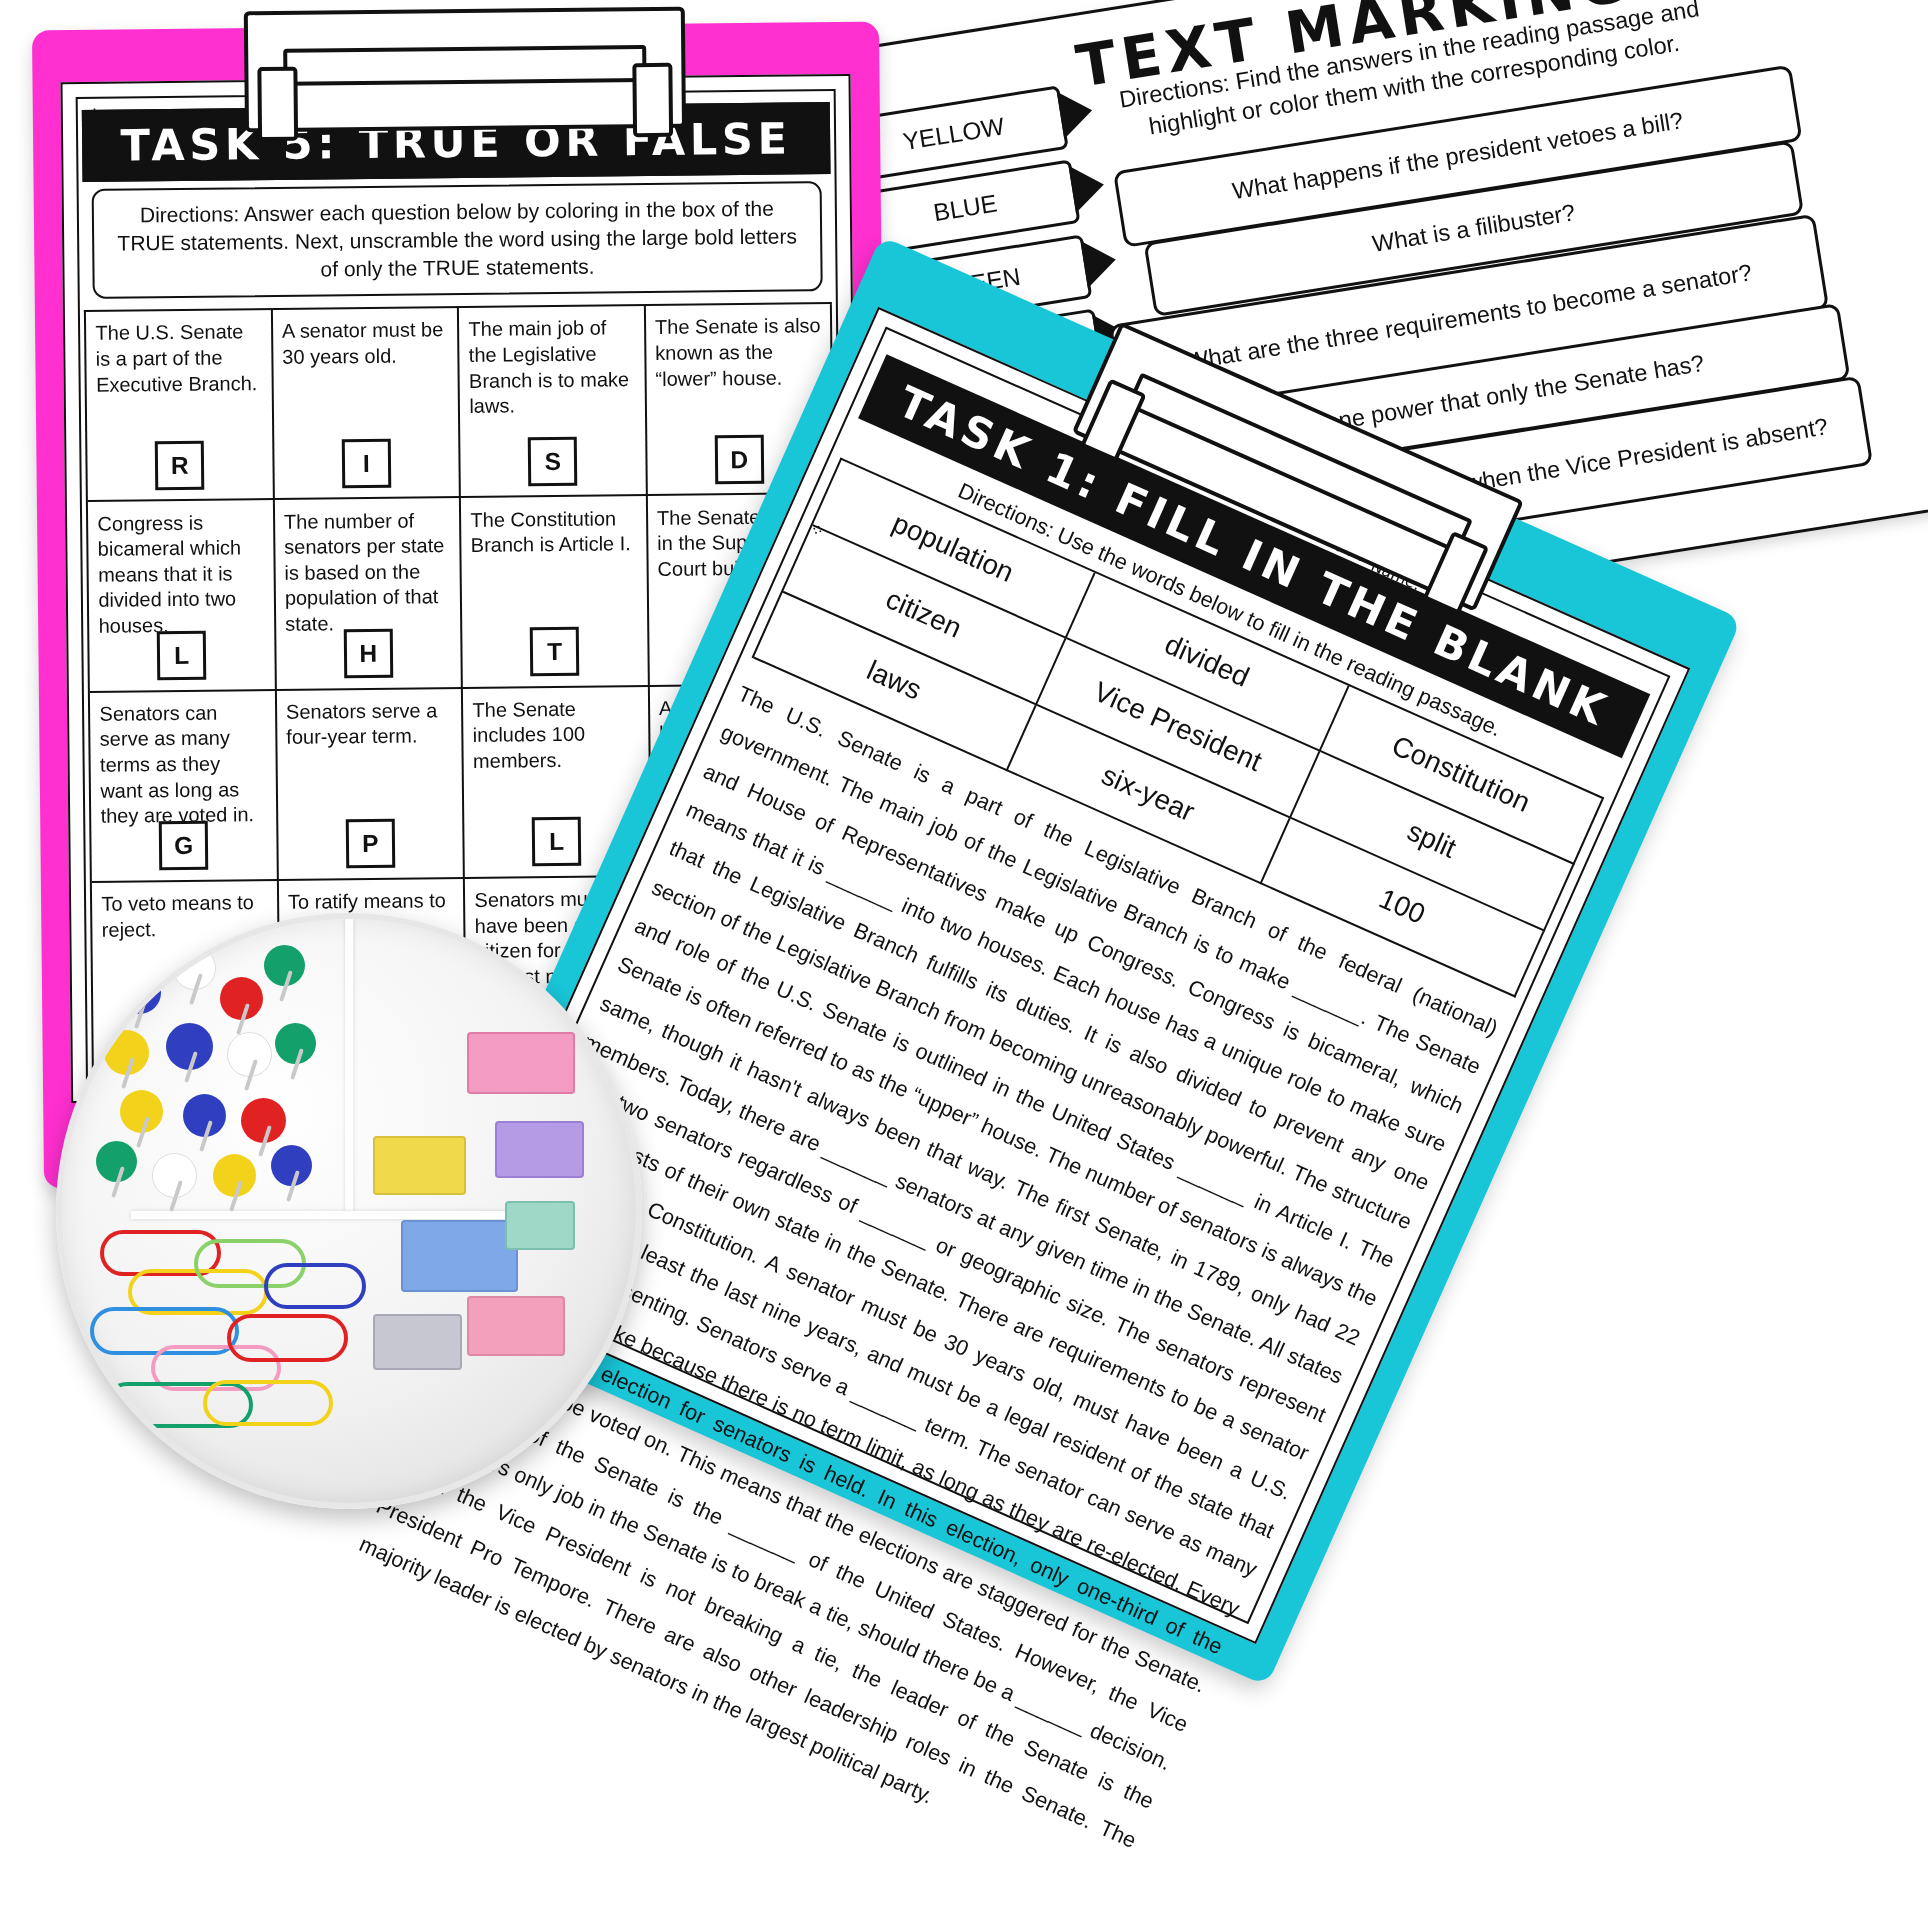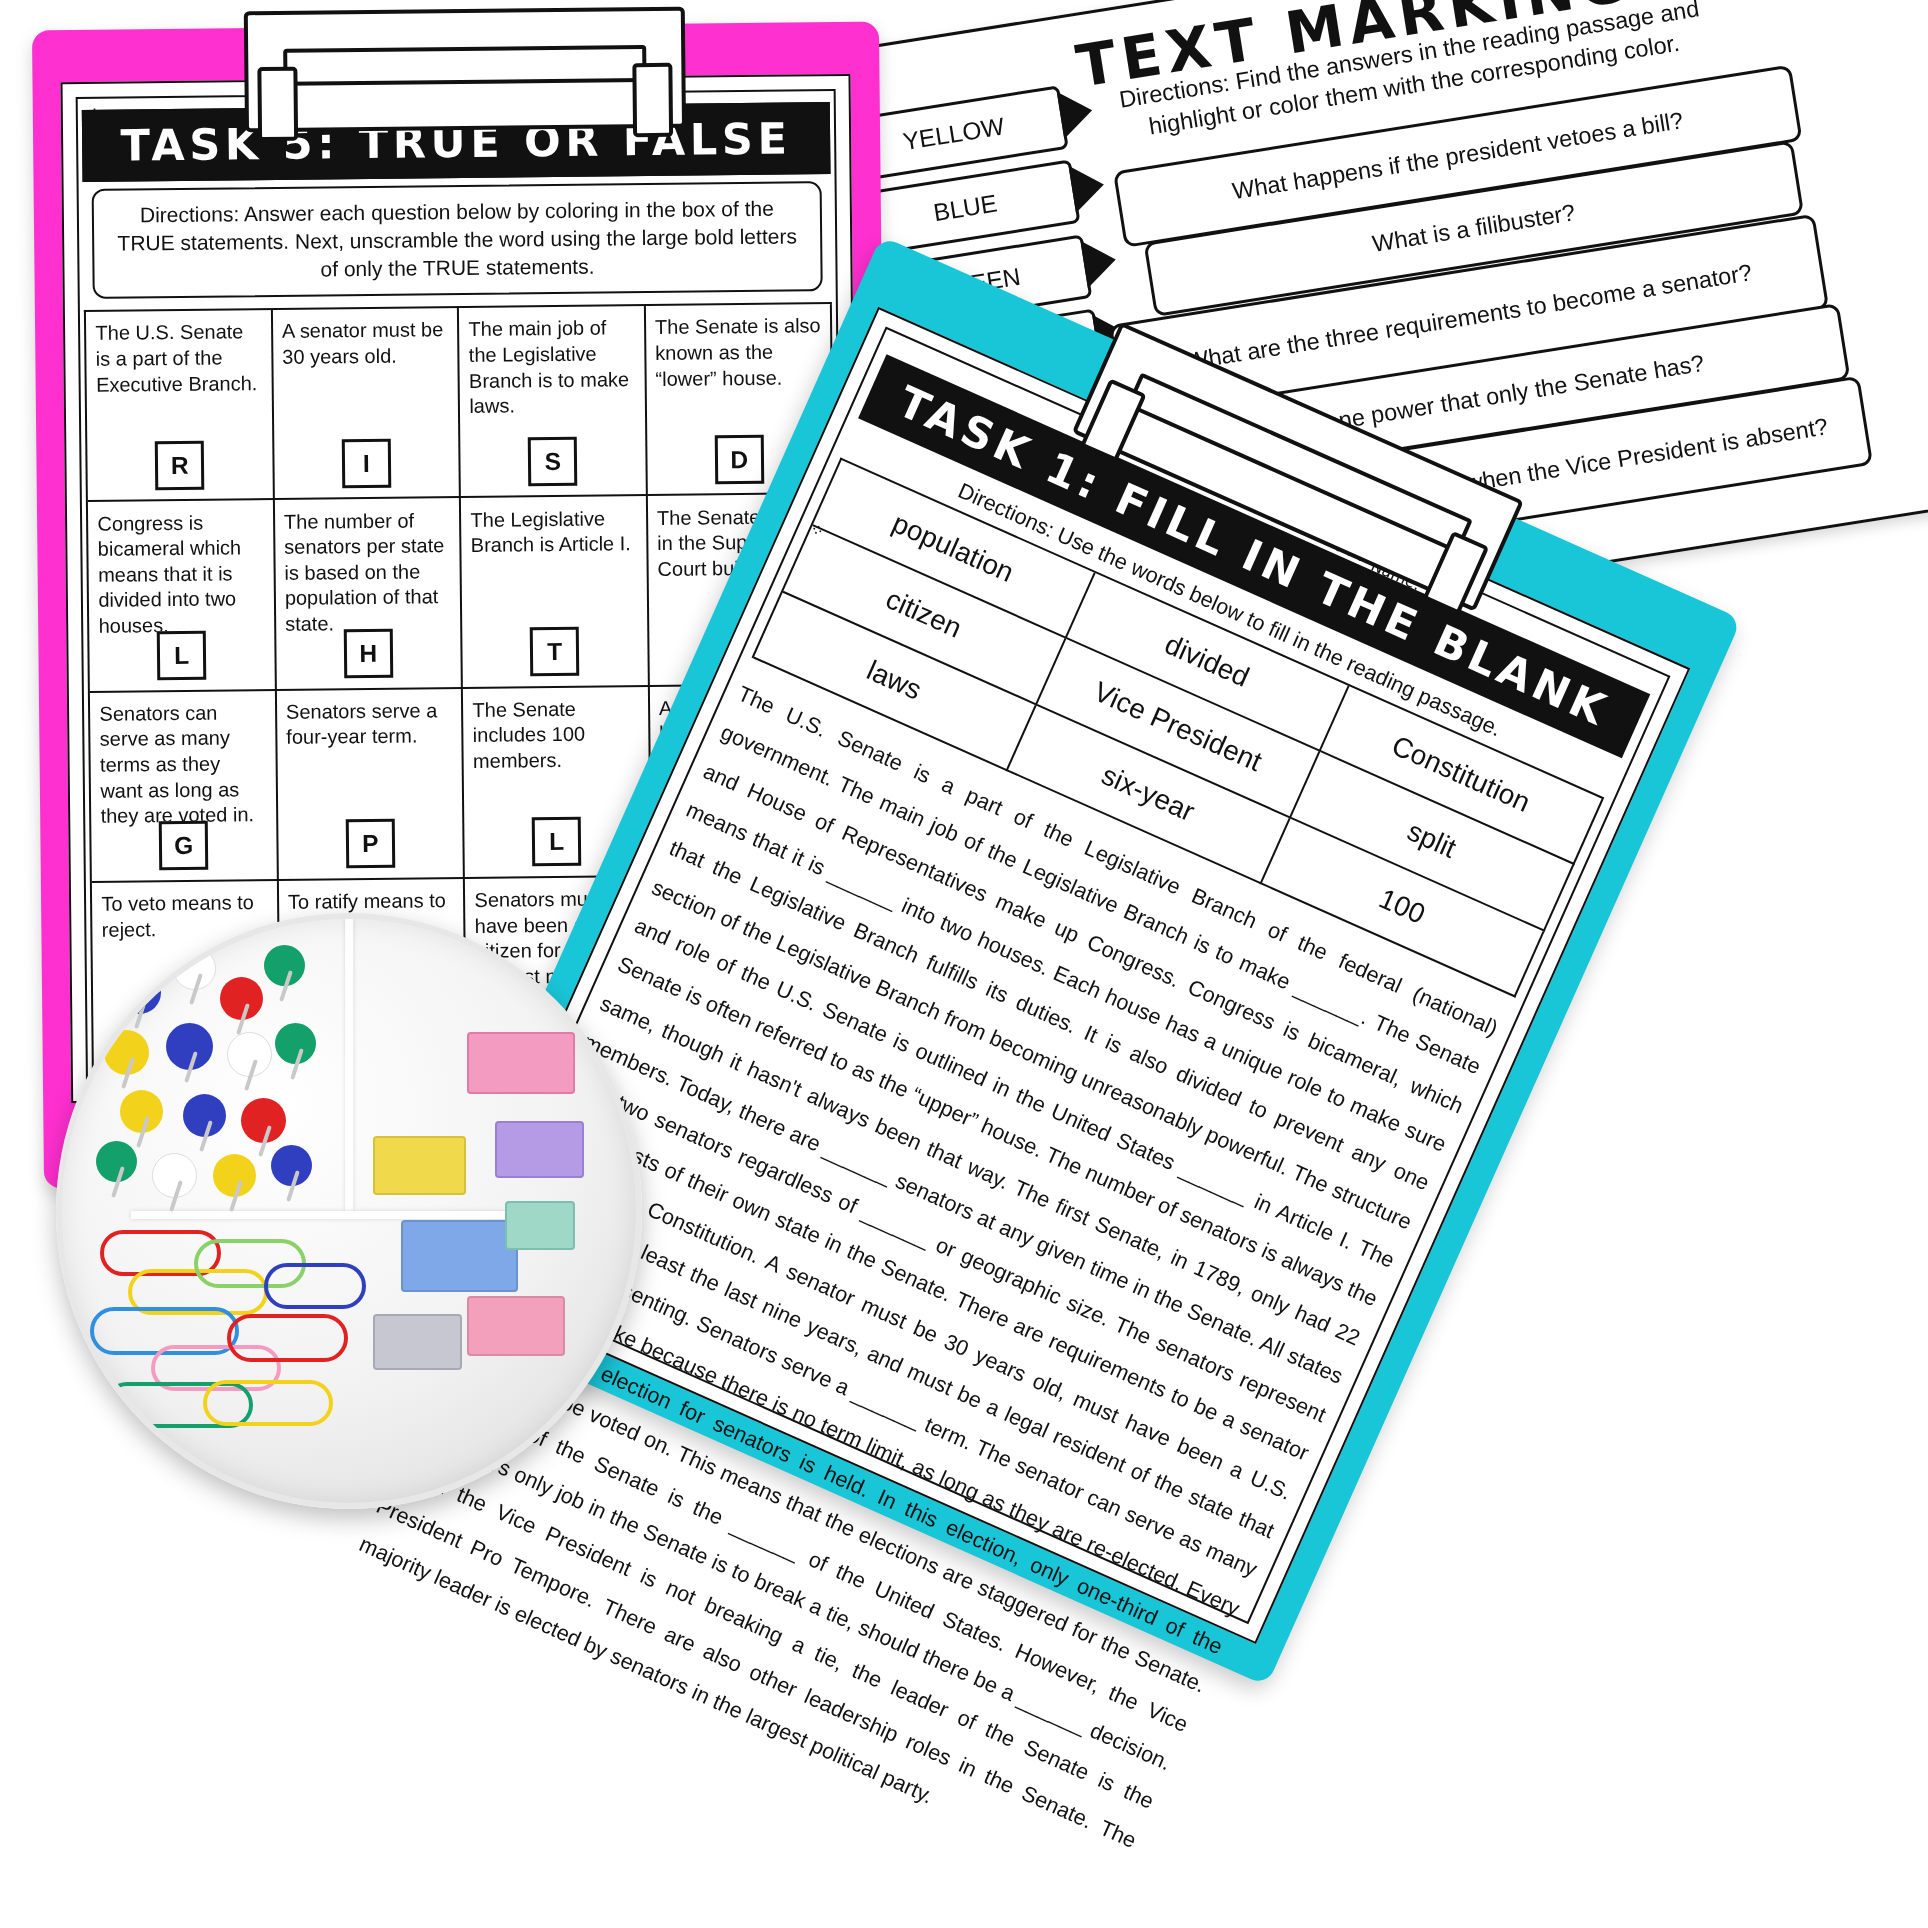--- a/index.html
+++ b/index.html
@@ -184,21 +184,21 @@
       <div id="t5-dir">Directions: Answer each question below by coloring in the box of the TRUE statements. Next, unscramble the word using the large bold letters of only the TRUE statements.</div>
 
       <div id="t5-grid">
         <div class="cell"><span>The U.S. Senate is a part of the Executive Branch.</span><span class="letter">R</span></div>
         <div class="cell"><span>A senator must be 30 years old.</span><span class="letter">I</span></div>
         <div class="cell"><span>The main job of the Legislative Branch is to make laws.</span><span class="letter">S</span></div>
         <div class="cell"><span>The Senate is also known as the “lower” house.</span><span class="letter">D</span></div>
 
         <div class="cell"><span>Congress is bicameral which means that it is divided into two houses.</span><span class="letter">L</span></div>
         <div class="cell"><span>The number of senators per state is based on the population of that state.</span><span class="letter">H</span></div>
-        <div class="cell"><span>The Legislative Branch is Article I.</span><span class="letter">T</span></div>
+        <div class="cell"><span>The Constitution Branch is Article I.</span><span class="letter">T</span></div>
         <div class="cell"><span>The Senate meets in the Supreme Court building.</span><span class="letter">B</span></div>
 
         <div class="cell"><span>Senators can serve as many terms as they want as long as they are voted in.</span><span class="letter">G</span></div>
         <div class="cell"><span>Senators serve a four-year term.</span><span class="letter">P</span></div>
         <div class="cell"><span>The Senate includes 100 members.</span><span class="letter">L</span></div>
         <div class="cell"><span>Another word for legislation is law.</span><span class="letter">A</span></div>
 
         <div class="cell"><span>To veto means to reject.</span><span class="letter">E</span></div>
         <div class="cell"><span>To ratify means to approve.</span><span class="letter">N</span></div>
         <div class="cell"><span>Senators must have been a U.S. citizen for at least the last nine years.</span><span class="letter">O</span></div>

